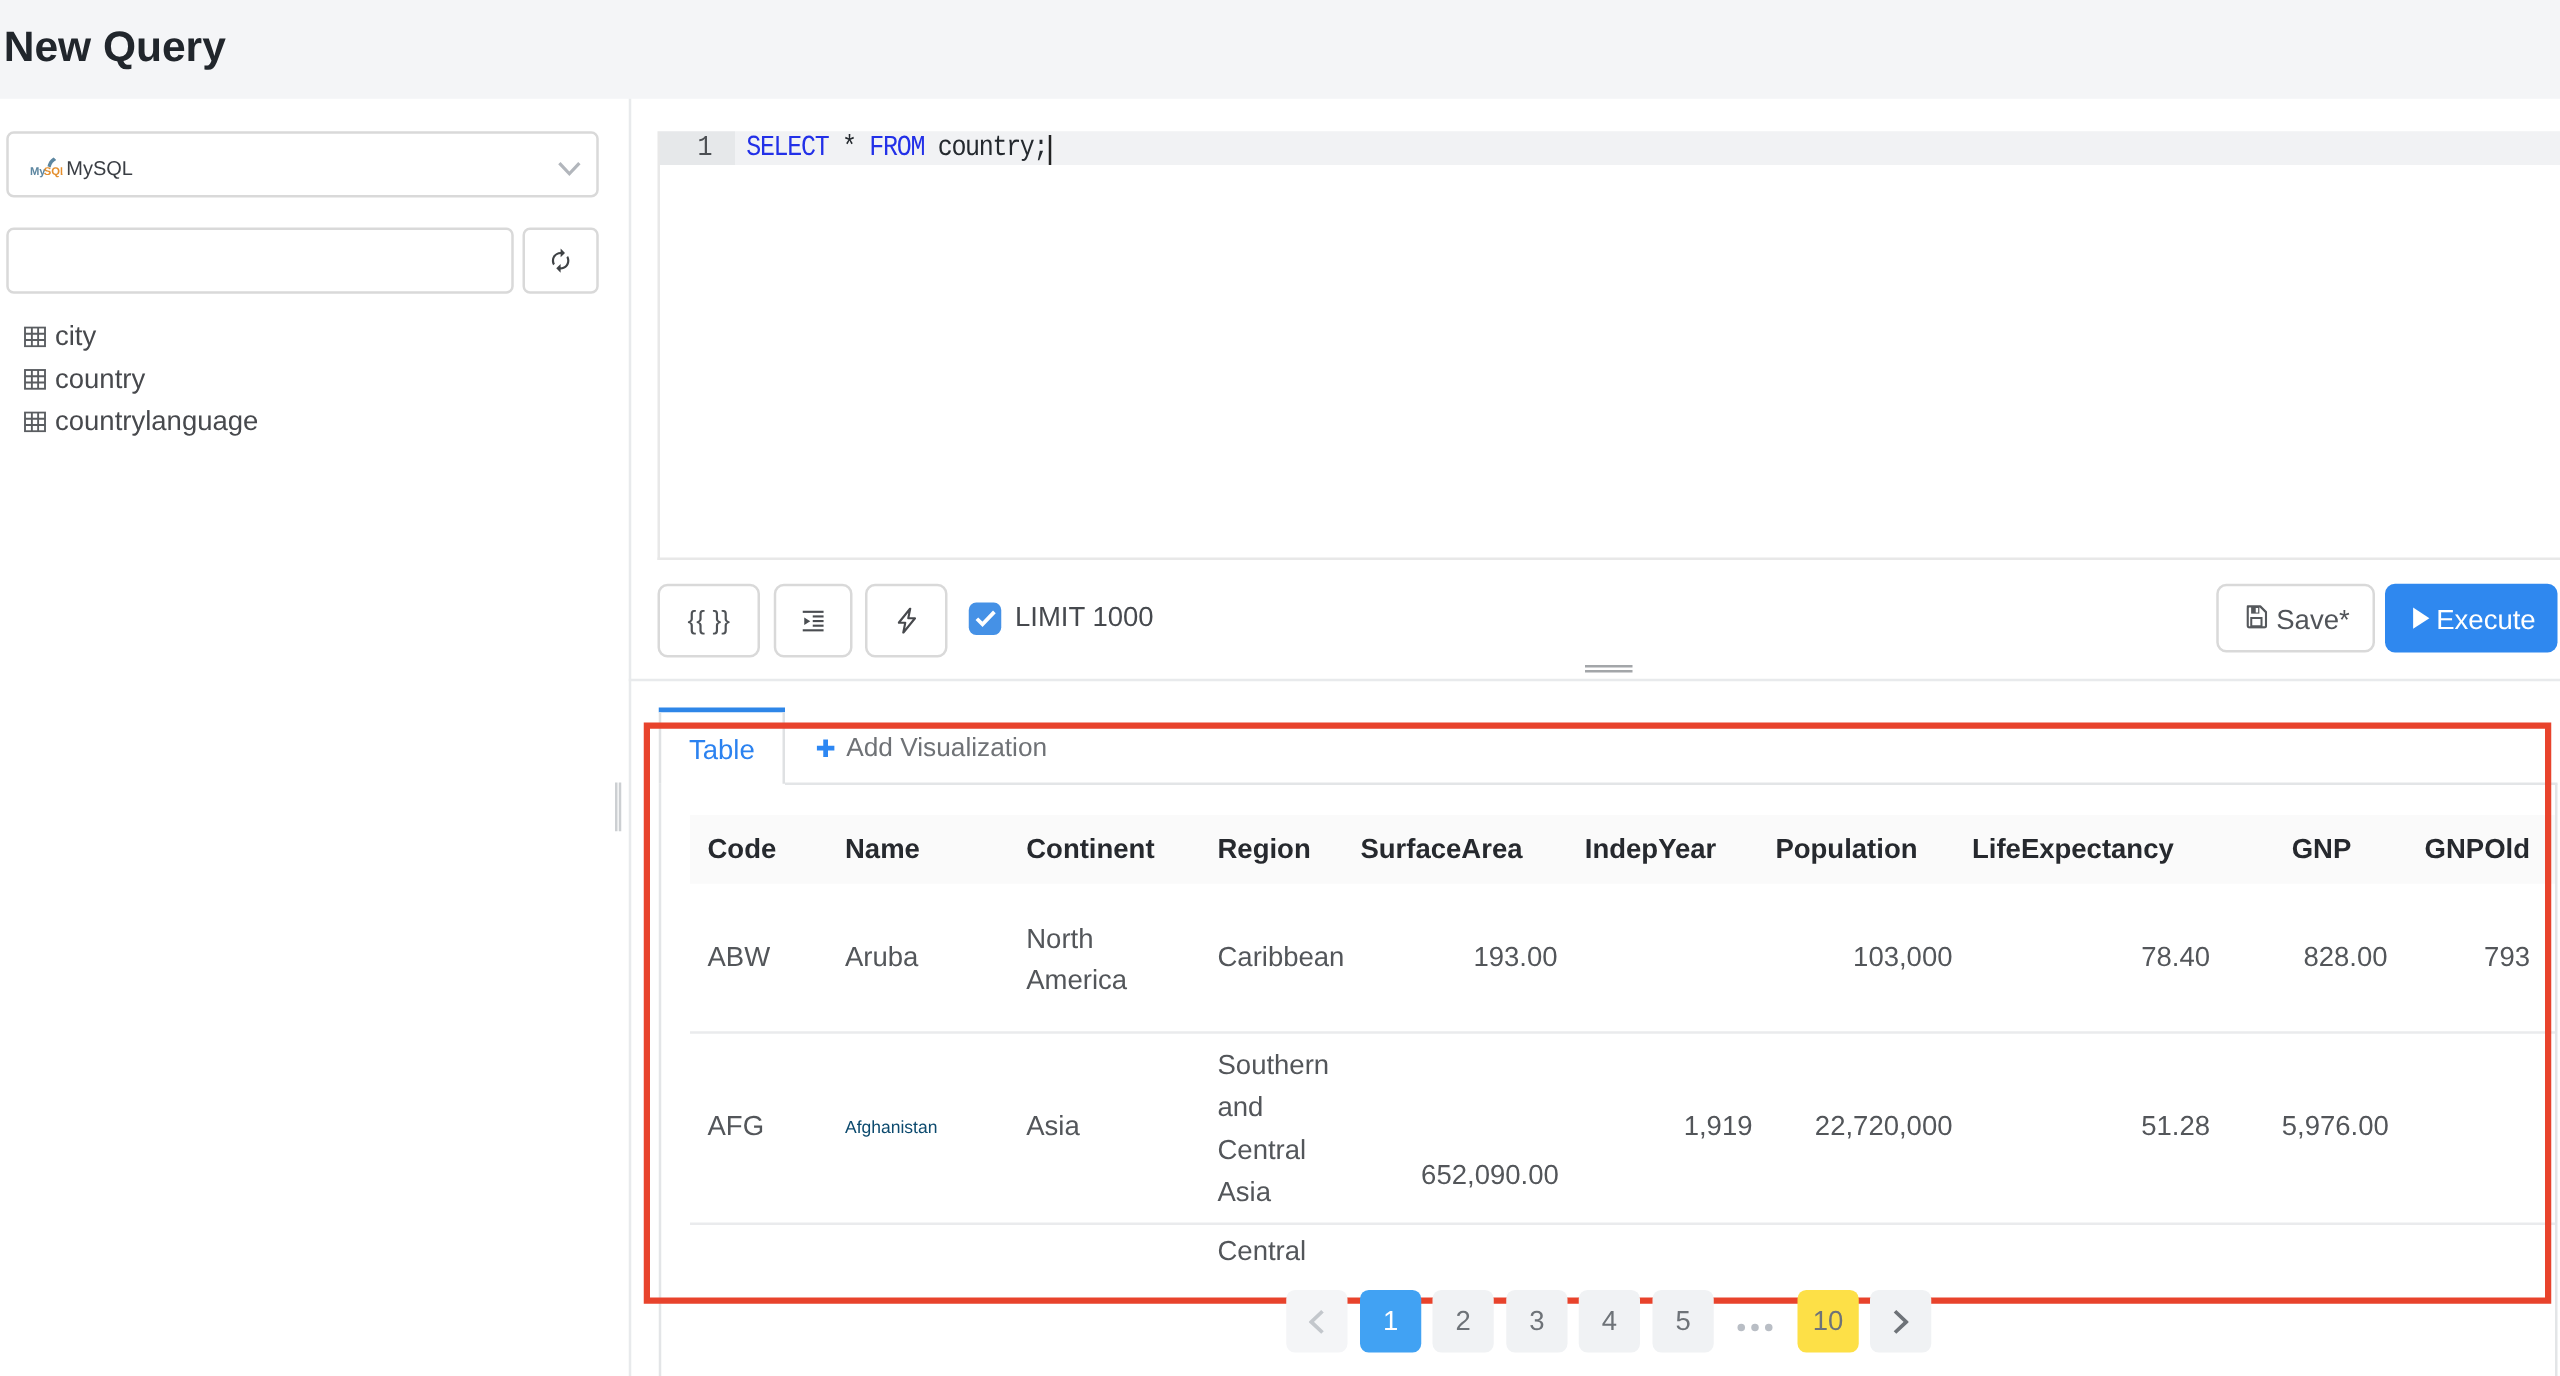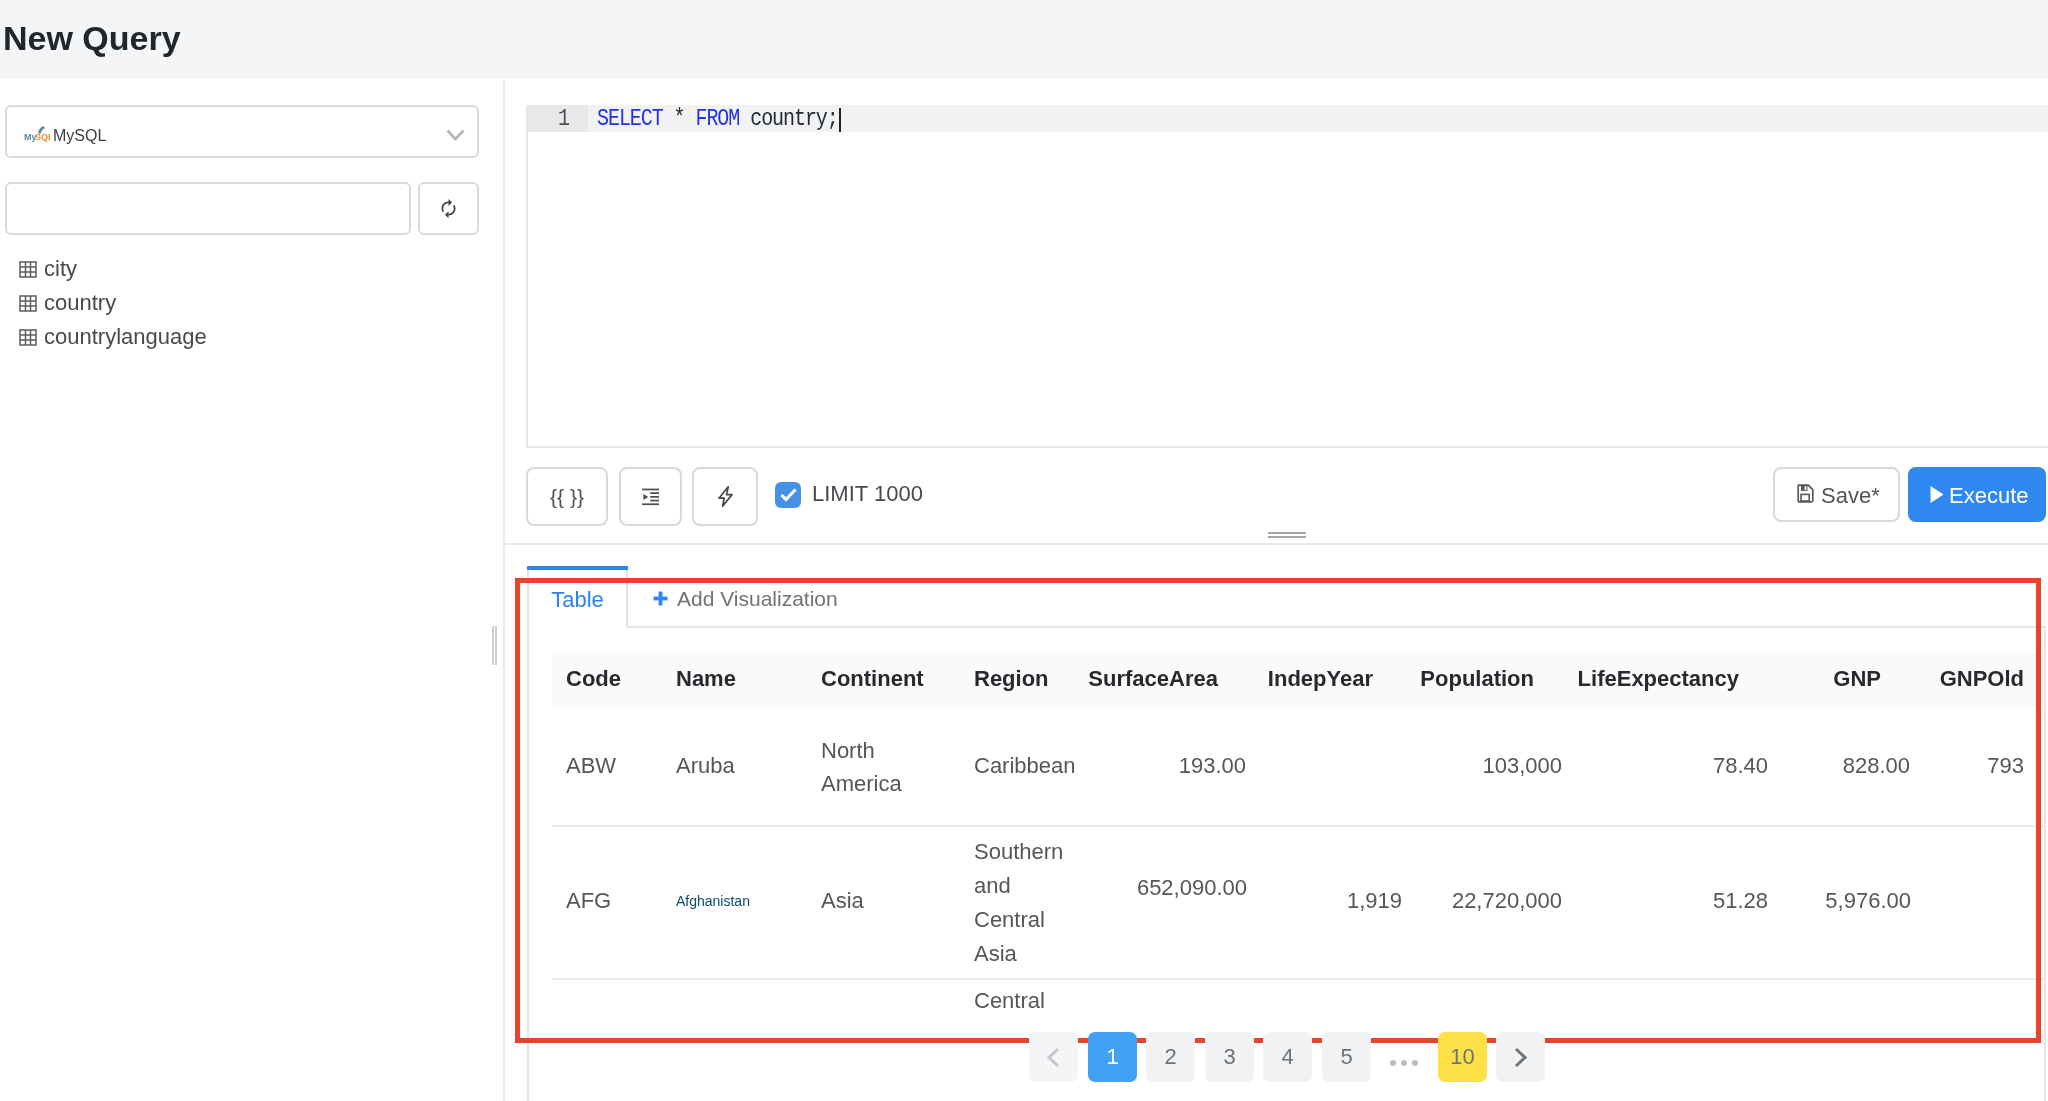--- a/index.html
+++ b/index.html
@@ -145,21 +145,21 @@
   <div class="abs" style="left:1246px;top:766px;transform:translate(-100%,-50%);font-size:22px;color:#53565a;">193.00</div>
   <div class="abs" style="left:1562px;top:766px;transform:translate(-100%,-50%);font-size:22px;color:#53565a;">103,000</div>
   <div class="abs" style="left:1768px;top:766px;transform:translate(-100%,-50%);font-size:22px;color:#53565a;">78.40</div>
   <div class="abs" style="left:1910px;top:766px;transform:translate(-100%,-50%);font-size:22px;color:#53565a;">828.00</div>
   <div class="abs" style="left:2024px;top:766px;transform:translate(-100%,-50%);font-size:22px;color:#53565a;">793</div>
 
   <div class="abs" style="left:566px;top:901px;transform:translateY(-50%);font-size:22px;color:#53565a;">AFG</div>
   <div class="abs" style="left:676px;top:901px;transform:translateY(-50%);font-size:14px;color:#0c4a6e;">Afghanistan</div>
   <div class="abs" style="left:821px;top:901px;transform:translateY(-50%);font-size:22px;color:#53565a;">Asia</div>
   <div class="abs" style="left:974px;top:903px;transform:translateY(-50%);font-size:22px;color:#53565a;line-height:34px;">Southern<br>and<br>Central<br>Asia</div>
-  <div class="abs" style="left:1247px;top:888px;transform:translate(-100%,-50%);font-size:22px;color:#53565a;text-align:right;">652,090.00</div>
+  <div class="abs" style="left:1247px;top:940px;transform:translate(-100%,-50%);font-size:22px;color:#53565a;text-align:right;">652,090.00</div>
   <div class="abs" style="left:1402px;top:901px;transform:translate(-100%,-50%);font-size:22px;color:#53565a;">1,919</div>
   <div class="abs" style="left:1562px;top:901px;transform:translate(-100%,-50%);font-size:22px;color:#53565a;">22,720,000</div>
   <div class="abs" style="left:1768px;top:901px;transform:translate(-100%,-50%);font-size:22px;color:#53565a;">51.28</div>
   <div class="abs" style="left:1911px;top:901px;transform:translate(-100%,-50%);font-size:22px;color:#53565a;">5,976.00</div>
 
   <div class="abs" style="left:974px;top:1001px;transform:translateY(-50%);font-size:22px;color:#53565a;">Central</div>
 
   <div class="abs" style="left:515px;top:578px;width:1526px;height:465px;border:5px solid #e8432c;box-sizing:border-box;z-index:4;"></div>
 
   <div class="abs" style="left:1029px;top:1032px;width:49px;height:50px;background:#f4f5f7;border-radius:7px;z-index:10;display:flex;align-items:center;justify-content:center;">

